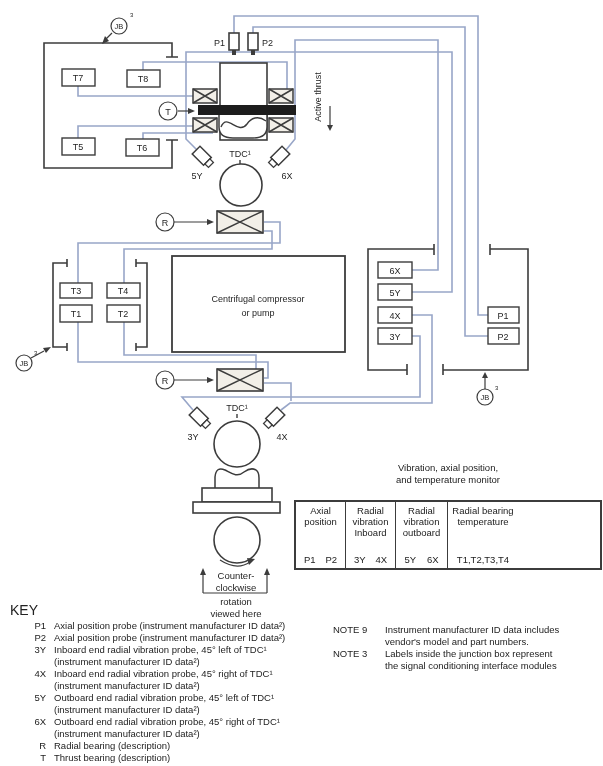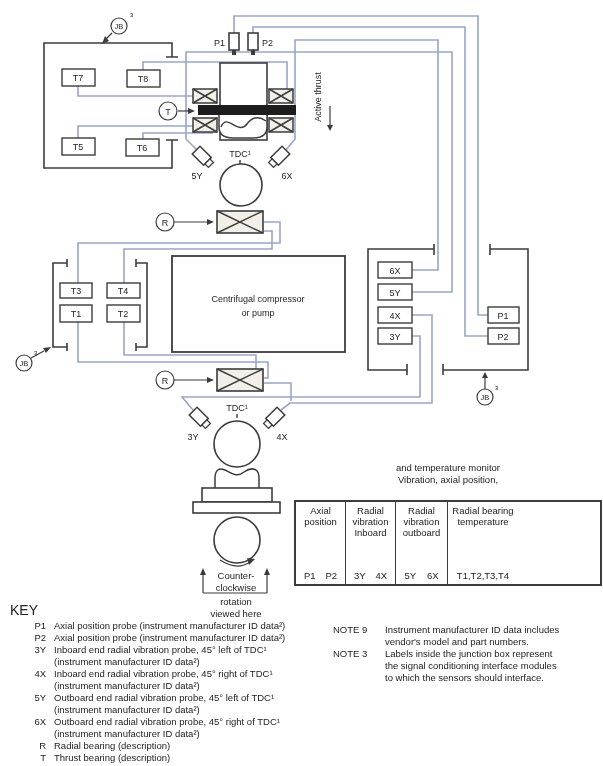--- a/index.html
+++ b/index.html
@@ -7,21 +7,21 @@
         font-family:"Liberation Sans",sans-serif;color:#222;}
   svg{position:absolute;left:0;top:0;}
   svg text{font-family:"Liberation Sans",sans-serif;fill:#1f1f1f;}
   .lbl{font-size:9px;}
   .sm{font-size:7.5px;}
   .sup{font-size:6px;}
   .cap{font-size:9.5px;}
   
   #monitor-title{position:absolute;left:294px;top:462px;width:308px;text-align:center;
                  font-size:9.5px;line-height:12px;}
-  #monitor-table{position:absolute;left:294px;top:500px;width:308px;height:86px;
+  #monitor-table{position:absolute;left:294px;top:500px;width:308px;height:70px;
                  border:2px solid #3c3c3c;box-sizing:border-box;display:flex;background:#fff;}
   .mcol{box-sizing:border-box;display:flex;flex-direction:column;justify-content:space-between;
         border-left:1.5px solid #3c3c3c;}
   .mcol:first-child{border-left:none;}
   .mhead{font-size:9.5px;line-height:11px;text-align:center;padding-top:3px;}
   .mcodes{display:flex;justify-content:space-around;font-size:9.5px;padding:0 3px 3px 3px;}
   
   #key-block{position:absolute;left:10px;top:604px;font-size:9.5px;line-height:12px;}
   #key-heading{font-size:14px;margin-bottom:4px;}
   .krow{display:flex;}
@@ -236,22 +236,22 @@
     <polygon points="203,568 200,575 206,575" fill="#3c3c3c"></polygon>
     <polygon points="267,568 264,575 270,575" fill="#3c3c3c"></polygon>
     <text class="cap" x="236" y="579" text-anchor="middle">Counter-</text>
     <text class="cap" x="236" y="591" text-anchor="middle">clockwise</text>
     <text class="cap" x="236" y="605" text-anchor="middle">rotation</text>
     <text class="cap" x="236" y="617" text-anchor="middle">viewed here</text>
   </g>
 </svg>
 
 <div id="monitor-title">
+  <div>Vibration, axial position,</div>
   <div>and temperature monitor</div>
-  <div>Vibration, axial position,</div>
 </div>
 
 <div id="monitor-table">
   <div class="mcol" style="width:49px">
     <div class="mhead">Axial position</div>
     <div class="mcodes">
           <span>P1</span>
           <span>P2</span>
         </div>
   </div>
@@ -339,19 +339,15 @@
         <div class="ntext">vendor's model and part numbers.</div>
       </div>
   <div class="nrow">
         <div class="nlabel">NOTE 3</div>
         <div class="ntext">Labels inside the junction box represent</div>
       </div>
   <div class="nrow">
         <div class="nlabel"></div>
         <div class="ntext">the signal conditioning interface modules</div>
       </div>
-  <div class="nrow">
-        <div class="nlabel"></div>
-        <div class="ntext">to which the sensors should interface.</div>
-      </div>
 </div>
 
 </div>
 
 </body></html>

